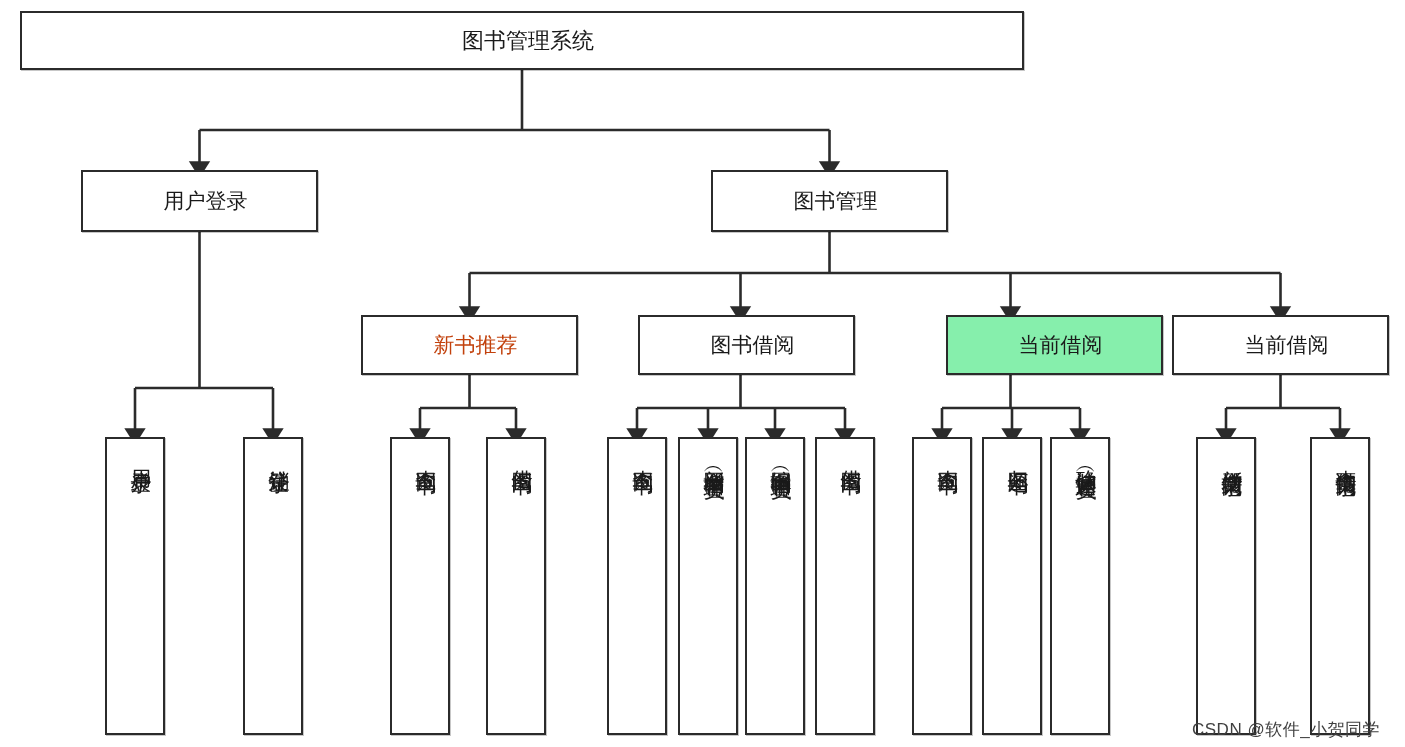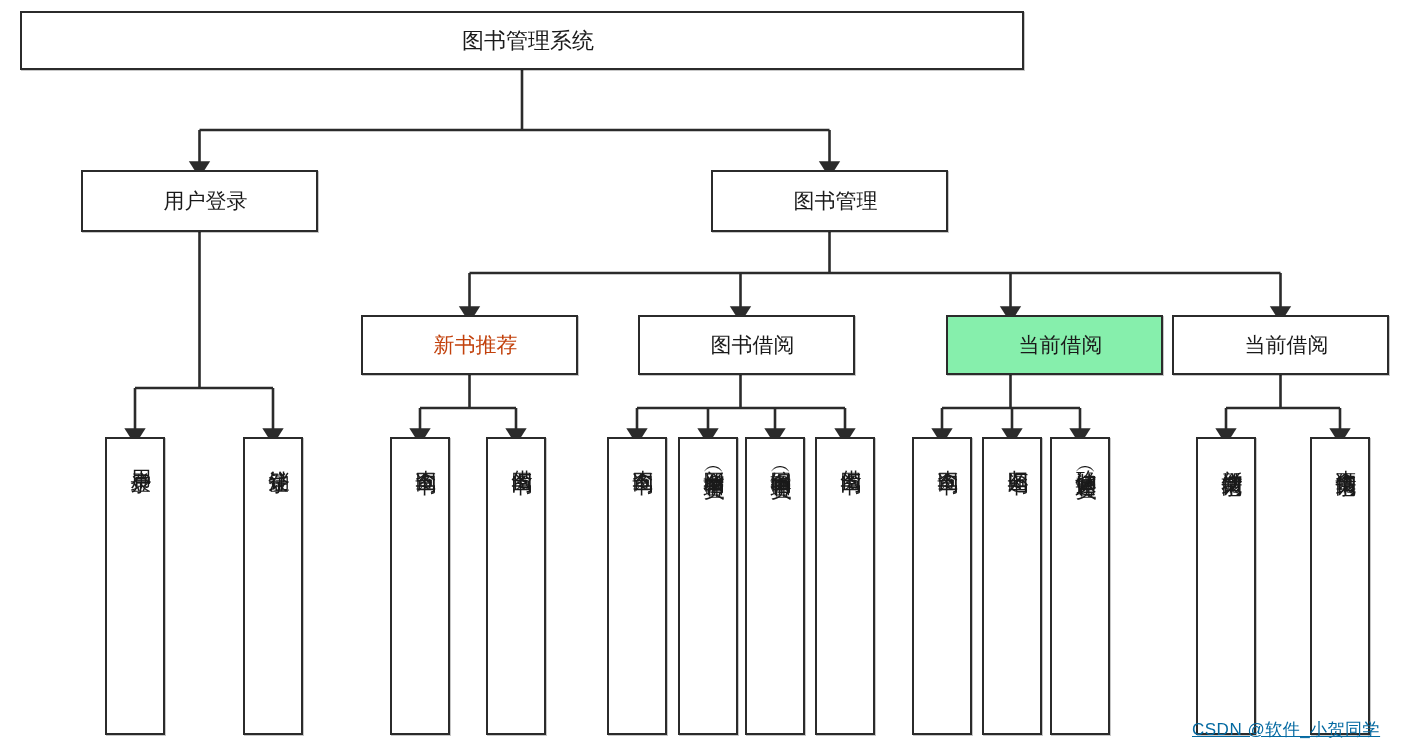--- a/index.html
+++ b/index.html
@@ -154,14 +154,14 @@
       <div class="node vert" style="left: 1050px; top: 437px; width: 60px; height: 298px; border-color: rgb(43, 43, 43); background: rgb(255, 255, 255); color: rgb(26, 26, 26);">
         <span class="label">确认归还（管理员）</span>
       </div>
       <div class="node vert" style="left: 1196px; top: 437px; width: 60px; height: 298px; border-color: rgb(43, 43, 43); background: rgb(255, 255, 255); color: rgb(26, 26, 26);">
         <span class="label">新增借阅记录</span>
       </div>
       <div class="node vert" style="left: 1310px; top: 437px; width: 60px; height: 298px; border-color: rgb(43, 43, 43); background: rgb(255, 255, 255); color: rgb(26, 26, 26);">
         <span class="label">查询借阅记录</span>
       </div>
     </div>
-  <div id="watermark" style="left: 1192px; top: 718px; color: #0369a1; text-decoration: underline;">CSDN @软件_小贺同学</div>
+  <div id="watermark" style="left: 1192px; top: 718px; color: #404040;">CSDN @软件_小贺同学</div>
 </div>
 
 </body></html>

